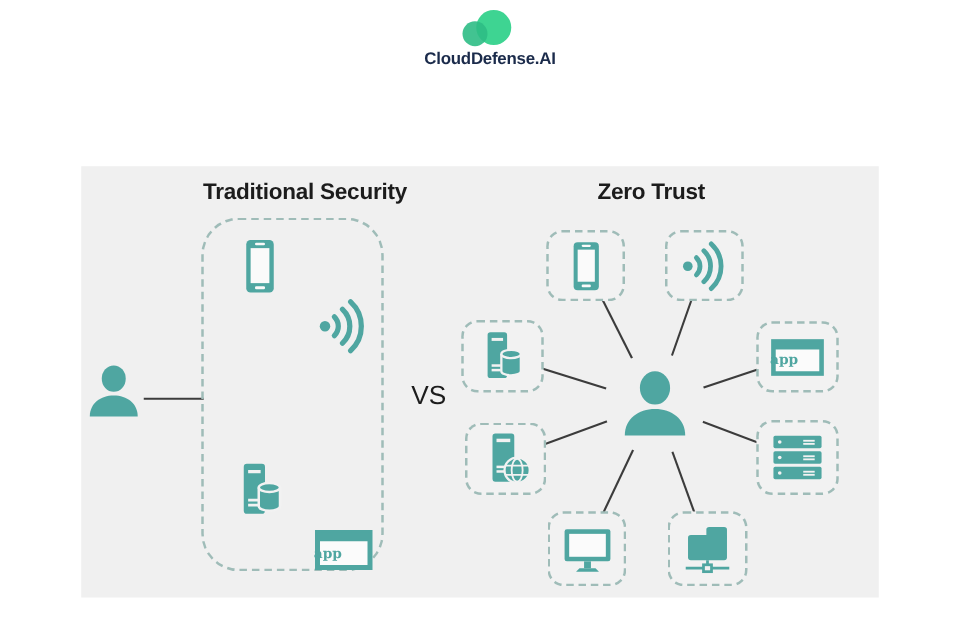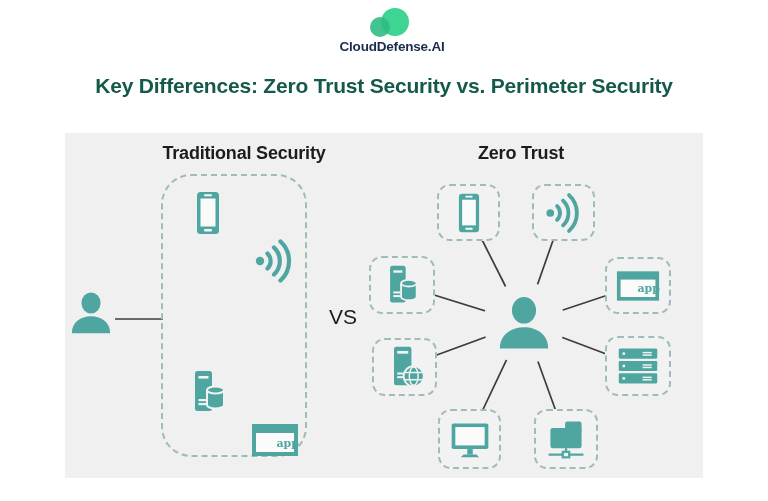--- a/index.html
+++ b/index.html
@@ -39,21 +39,21 @@
   .trad-cell{position:absolute;width:48px;height:48px;}
 
   
   .zt-box{position:absolute;border:2px dashed var(--dash);border-radius:13px;
     background:var(--boxbg);display:flex;align-items:center;justify-content:center;}
 
   .icon{position:relative;width:48px;height:48px;}
   .icon svg{width:100%;height:100%;display:block;color:var(--teal);}
   .zt-box .icon{width:44px;height:44px;}
   .app-label{position:absolute;left:0;top:56%;width:100%;transform:translateY(-50%);
-    text-align:right;font-family:"DejaVu Serif",serif;font-weight:700;
+    text-align:left;font-family:"DejaVu Serif",serif;font-weight:700;
     font-size:11px;color:var(--teal);pointer-events:none;}
 
   .person{position:absolute;}
   .person svg{width:100%;height:100%;display:block;color:var(--teal);}
   .person-left{left:3px;top:156px;width:46px;height:48px;}
   .person-center{left:430px;top:161px;width:58px;height:58px;}
 
   .sprite{position:absolute;width:0;height:0;overflow:hidden;}
 </style>
 </head>
@@ -141,21 +141,20 @@
 <div class="page">
 
   <header class="logo">
     <div class="logo-mark">
       <div class="logo-c1"></div>
       <div class="logo-c2"></div>
     </div>
     <div class="logo-text">CloudDefense.AI</div>
   </header>
 
-  <h1 class="title">Key Differences: Zero Trust Security vs. Perimeter Security</h1>
 
   <div class="panel" id="panel">
 
     <svg class="lines" width="638" height="345" viewBox="0 0 638 345">
       <g stroke="var(--line)" stroke-width="1.7">
         <line x1="50" y1="186" x2="98" y2="186"></line>
         <line x1="459" y1="190" x2="403" y2="79"></line>
         <line x1="459" y1="190" x2="498" y2="79"></line>
         <line x1="459" y1="190" x2="337" y2="152"></line>
         <line x1="459" y1="190" x2="573" y2="152"></line>

